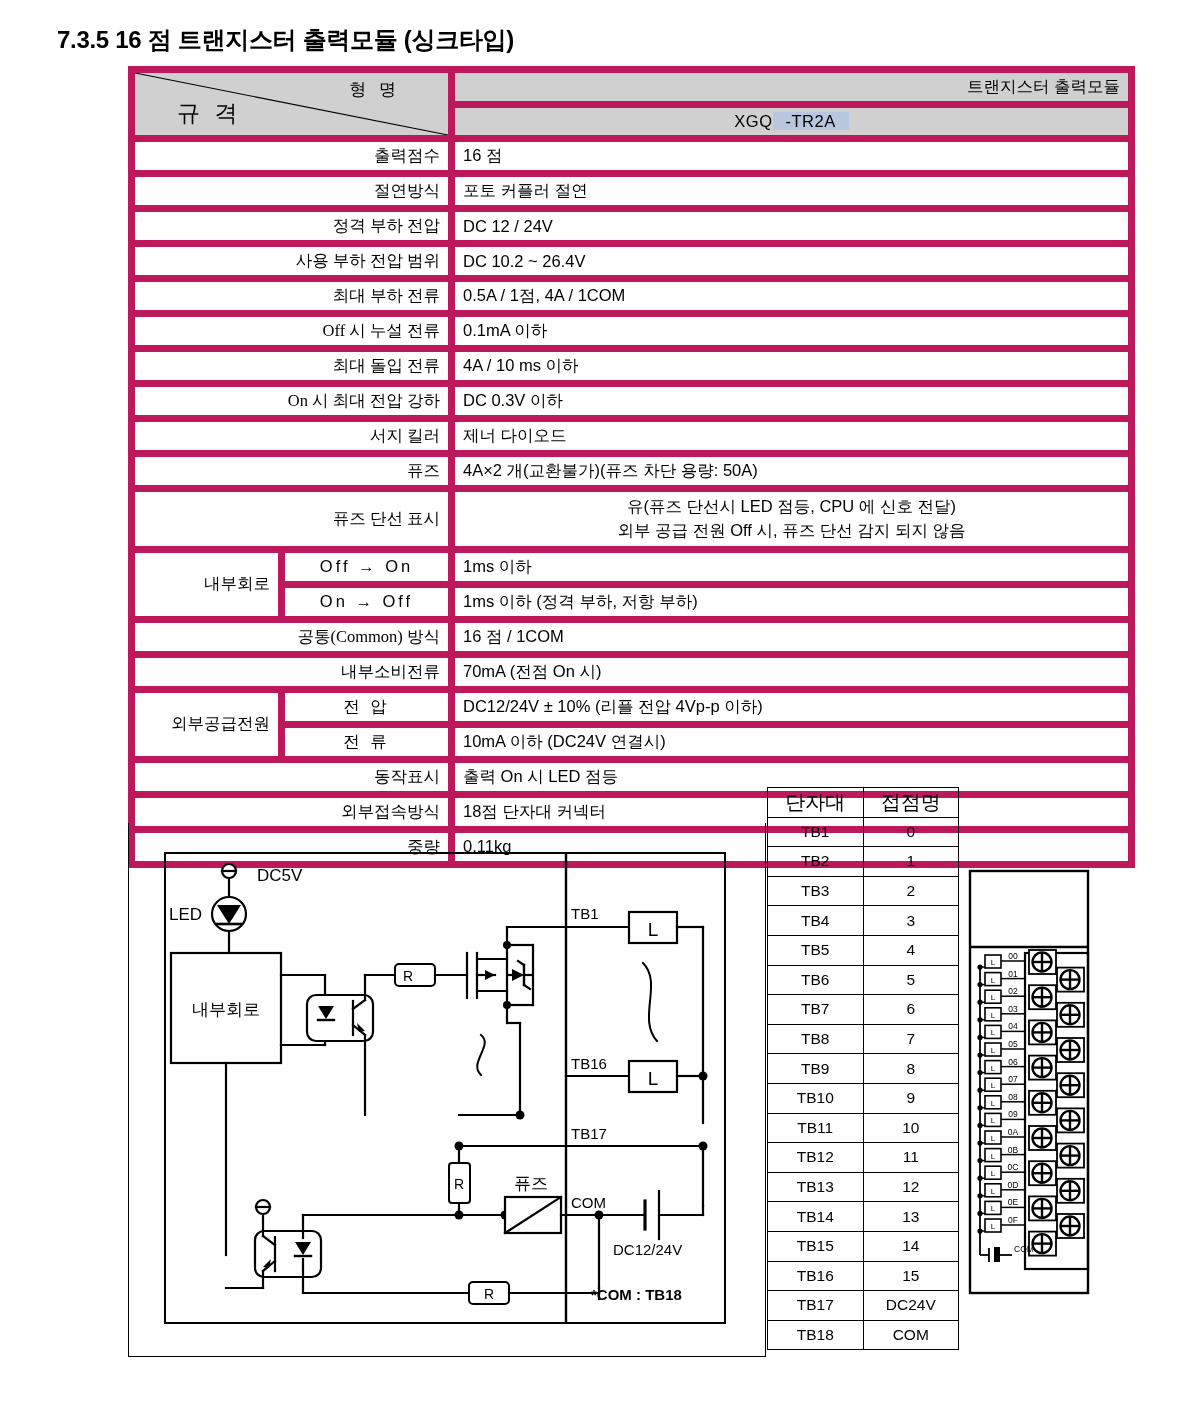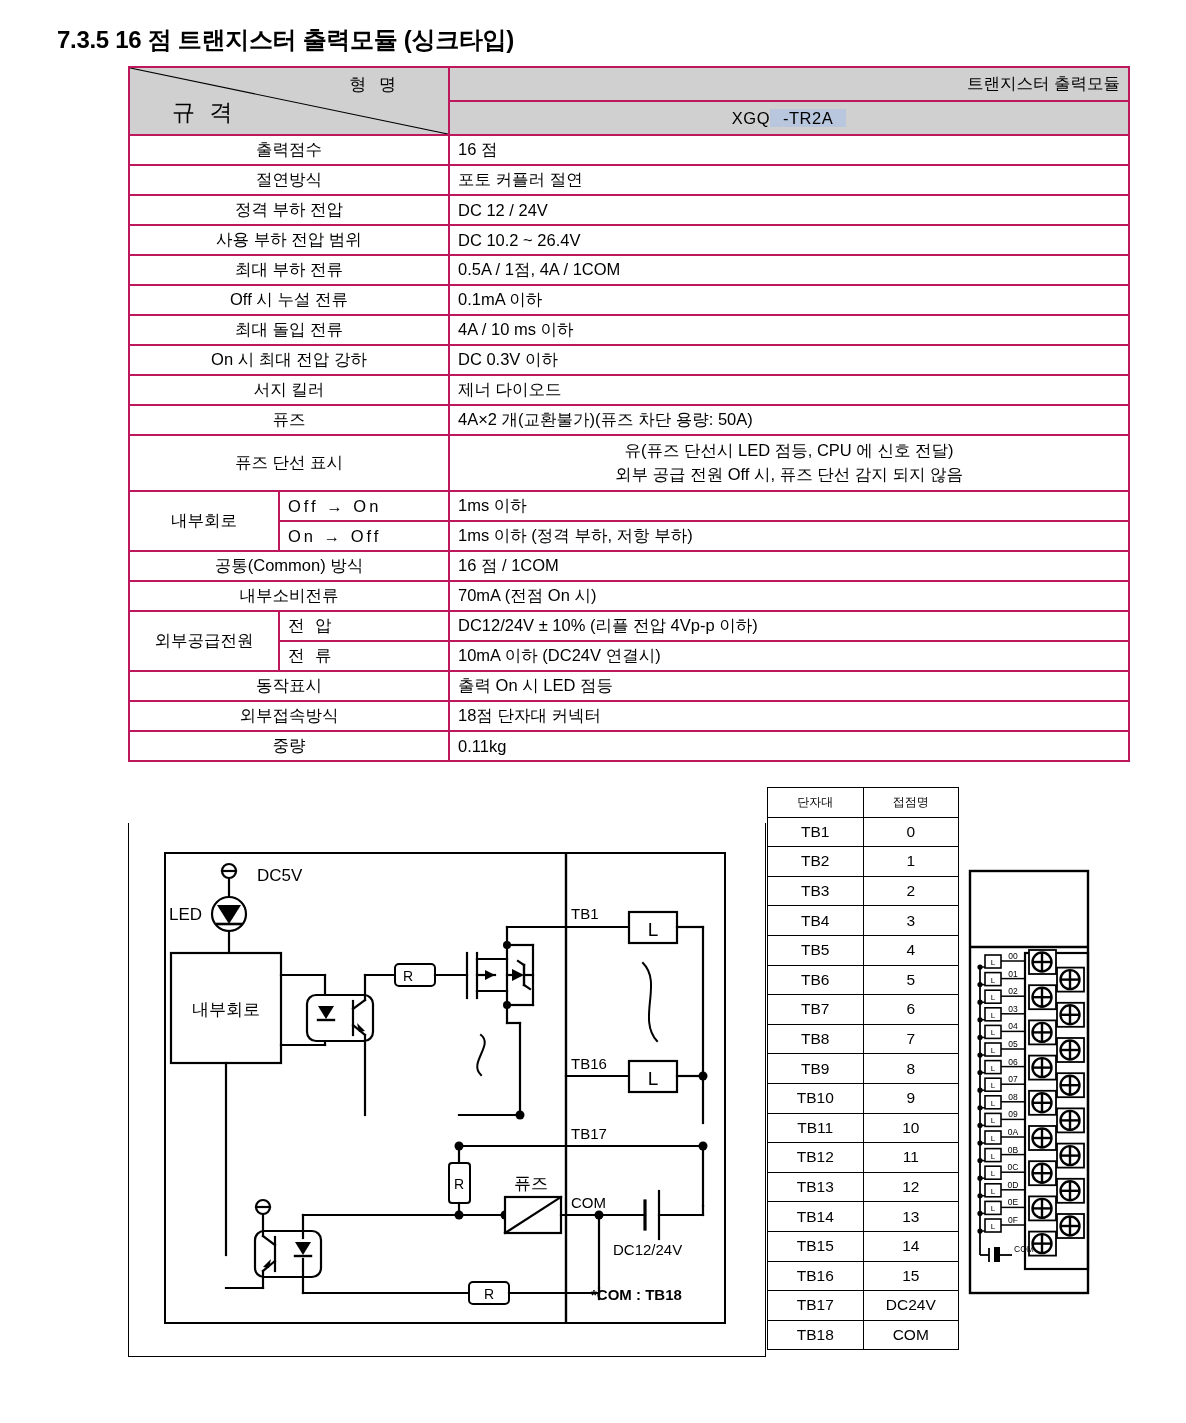--- a/index.html
+++ b/index.html
@@ -22,21 +22,21 @@
   }
 
   
   .spec-table{
     position:absolute;left:128px;top:66px;
     width:1000px;
     border-collapse:collapse;
     table-layout:fixed;
   }
   .spec-table td, .spec-table th{
-    border:2px solid #be185d;
+    border:7px solid #be185d;
     font-size:16.5px;
     font-weight:400;
     padding:3px 8px;
     vertical-align:middle;
     height:30px;
     box-sizing:border-box;
   }
   .hdr{background:#d0d0d0;text-align:right;font-weight:400;}
   .diag{
     background:#d0d0d0;
@@ -44,43 +44,43 @@
     height:68px;
     padding:0;
   }
   .diag .t1{position:absolute;right:48px;top:5px;font-size:17px;letter-spacing:4px;}
   .diag .t2{position:absolute;left:42px;bottom:6px;font-size:23px;letter-spacing:4px;}
   .diag svg{position:absolute;left:0;top:0;width:100%;height:100%;}
   .model{
     background:#d0d0d0;text-align:center;font-size:18px;letter-spacing:0.5px;
   }
   .model .sel{background:#b9c7de;padding:0 13px;}
-  .lbl{ text-align:center; padding-left:14px; }
+  .lbl{ text-align:right; padding-left:14px;font-family:Liberation Serif, serif; }
   .val{ text-align:left; padding-left:14px; }
   .val2{ text-align:center; padding-left:14px; line-height:1.45; }
-  .sub{ text-align:left; letter-spacing:3px;}
+  .sub{ text-align:center; letter-spacing:3px;}
 
   
   .circ-title{text-align:center;font-size:17px;}
 
   
   .tb-table{
     border-collapse:collapse;
     table-layout:fixed;
     width:100%;
   }
   .tb-table td{
     border:1px solid #000;
     font-size:15.5px;
     text-align:center;
     height:29.6px;
     padding:0;
     box-sizing:border-box;
   }
-  .tb-table td.h{font-size:12px;}
+  .tb-table td.h{font-size:20px;}
 </style>
 </head>
 <body>
 
 <div class="page">
 
   <div class="heading">7.3.5 16 점 트랜지스터 출력모듈 (싱크타입)</div>
 
   <table class="spec-table">
     <colgroup>

